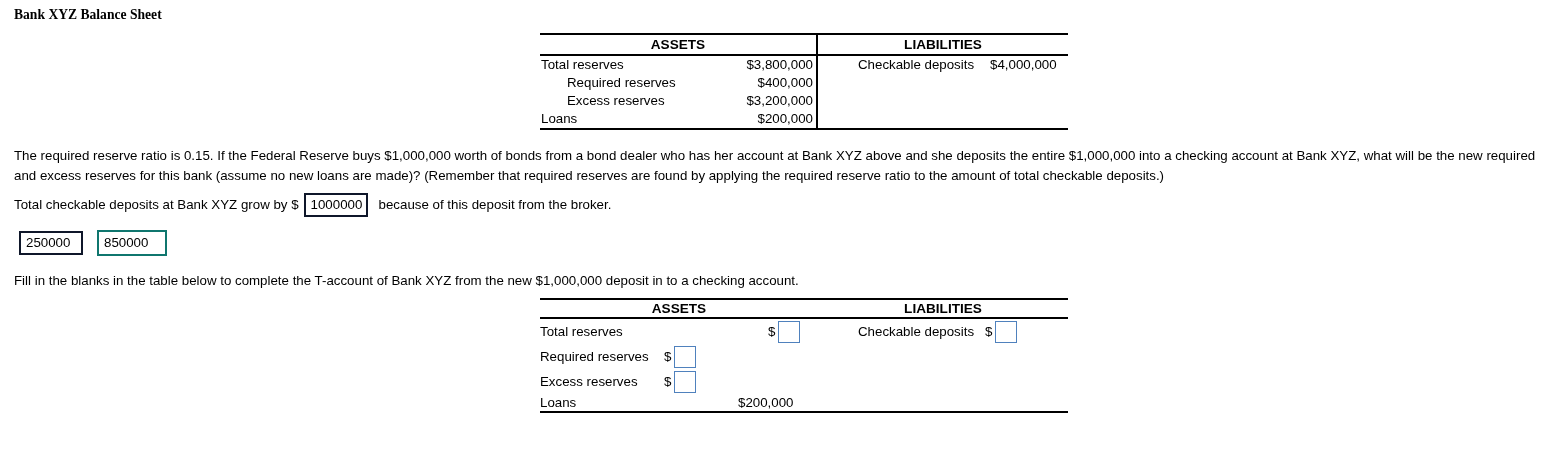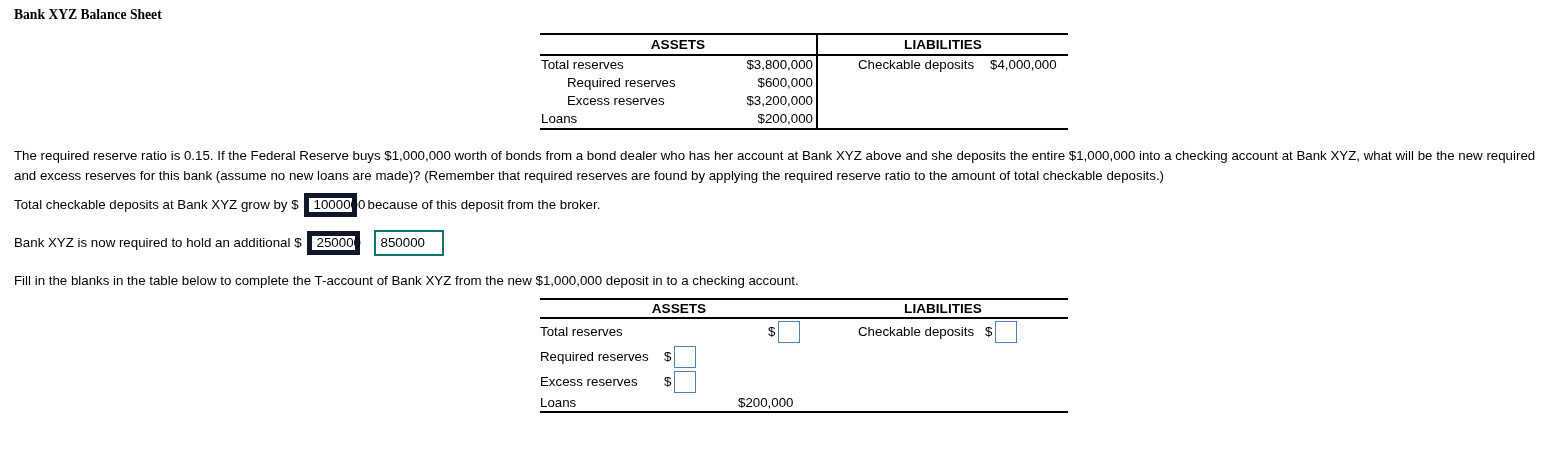--- a/index.html
+++ b/index.html
@@ -53,22 +53,22 @@
 
   .sent {
     position: absolute; left: 14px;
     display: flex; align-items: center;
     white-space: pre;
   }
   .sent1 { top: 191px; height: 27px; }
   .sent2 { top: 228px; height: 29px; }
 
   .inputbox {
-    width: 53px; height: 24px;
-    border: 5px solid #0f172a;
+    width: 64px; height: 24px;
+    border: 2px solid #0f172a;
     background: #fff;
     display: flex; align-items: center;
     padding-left: 5px;
     margin: 0 11px 0 5px;
     font-size: 13.3px;
   }
   .inputbox.focused {
     border: 2px solid #0f766e;
     width: 70px; height: 26px;
     margin: 0 13px 0 3px;
@@ -107,21 +107,21 @@
 
 <div class="t1">
   <div class="t1-col-assets">
     <div class="t-colheader">ASSETS</div>
     <div class="trow">
       <span>Total reserves</span>
       <span>$3,800,000</span>
     </div>
     <div class="trow">
       <span class="lbl-indent">Required reserves</span>
-      <span>$600,000</span>
+      <span>$400,000</span>
     </div>
     <div class="trow">
       <span class="lbl-indent">Excess reserves</span>
       <span>$3,200,000</span>
     </div>
     <div class="trow">
       <span>Loans</span>
       <span>$200,000</span>
     </div>
   </div>
@@ -136,21 +136,20 @@
 
 <div class="para para-question">The required reserve ratio is 0.15. If the Federal Reserve buys $1,000,000 worth of bonds from a bond dealer who has her account at Bank XYZ above and she deposits the entire $1,000,000 into a checking account at Bank XYZ, what will be the new required and excess reserves for this bank (assume no new loans are made)? (Remember that required reserves are found by applying the required reserve ratio to the amount of total checkable deposits.)</div>
 
 <div class="sent sent1">
   <span>Total checkable deposits at Bank XYZ grow by $</span>
   <div class="inputbox">1000000</div>
   <span>because of this deposit from the broker.</span>
 </div>
 
 <div class="sent sent2">
-  <span>Bank XYZ is now required to hold an additional $</span>
   <div class="inputbox">250000</div>
   <div class="inputbox focused">850000</div>
 </div>
 
 <div class="para para-fill">Fill in the blanks in the table below to complete the T-account of Bank XYZ from the new $1,000,000 deposit in to a checking account.</div>
 
 <div class="t2">
   <div class="t2-headerrow">
     <div class="t2-h t2-h-assets">ASSETS</div>
     <div class="t2-h t2-h-liab">LIABILITIES</div>

